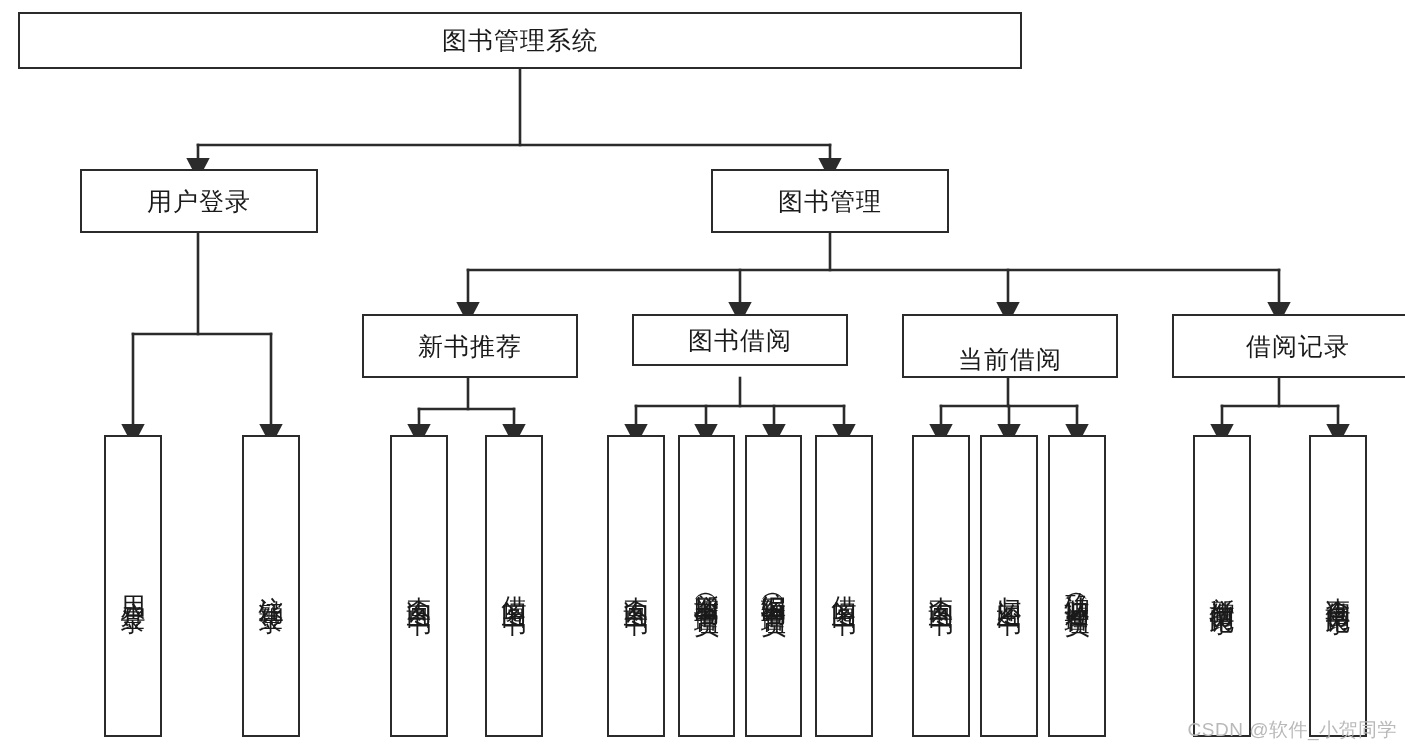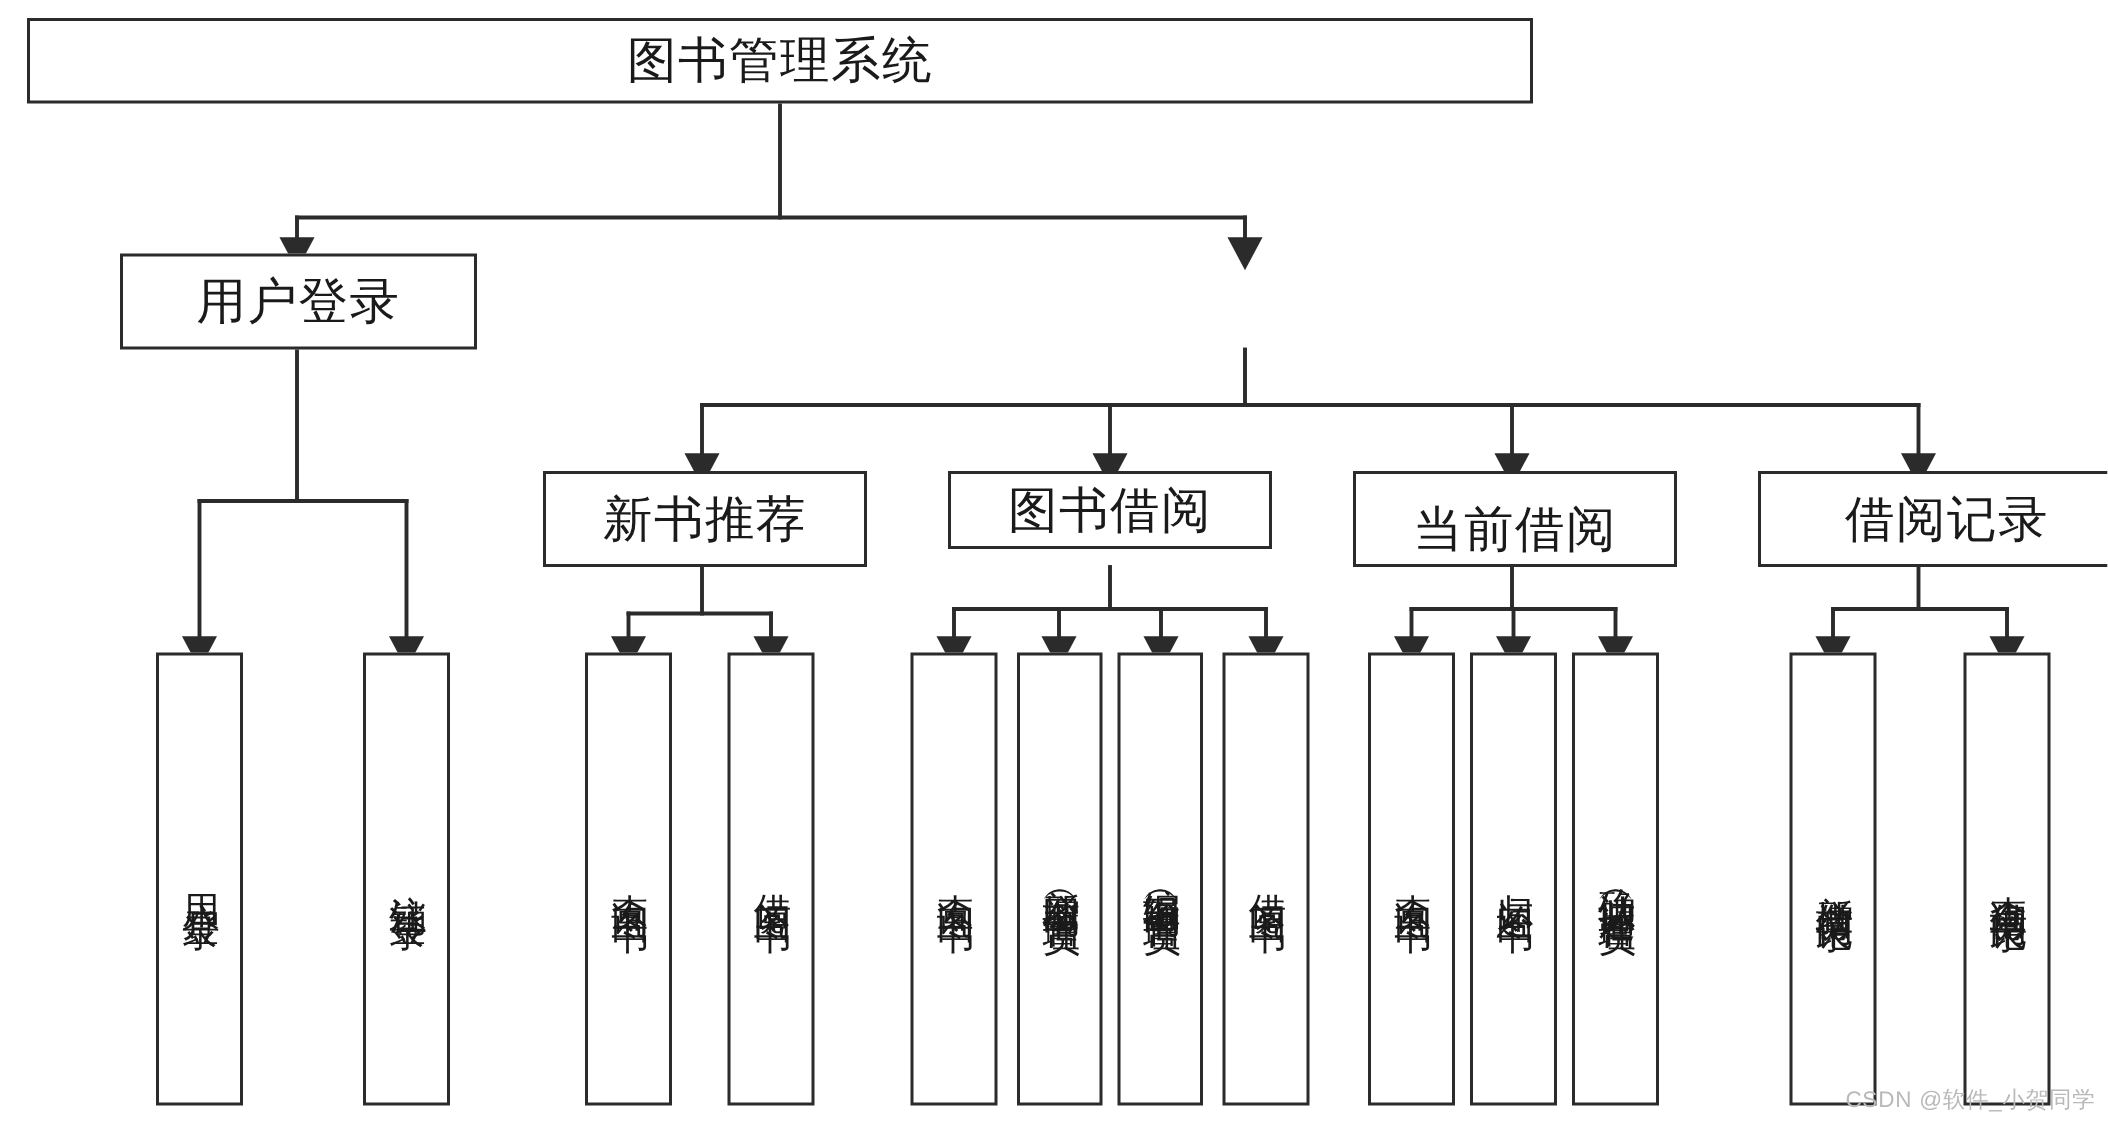--- a/index.html
+++ b/index.html
@@ -31,21 +31,21 @@
     border: 2.5px solid #2b2b2b;
     background: #ffffff;
     display: flex;
     align-items: center;
     justify-content: center;
     color: #1a1a1a;
     z-index: 2;
   }
   .node.horiz {
     writing-mode: horizontal-tb;
-    font-size: 33px;
+    font-size: 25px;
     letter-spacing: 1px;
   }
   .node.vert {
     writing-mode: vertical-rl;
     text-orientation: upright;
     font-size: 25px;
     letter-spacing: 5px;
     line-height: 1;
     padding: 4px 0;
   }
@@ -53,21 +53,21 @@
     letter-spacing: 3px;
   }
   .node .label {
     display: block;
     white-space: nowrap;
   }
   #watermark {
     position: absolute;
     right: 8px;
     bottom: 4px;
-    font-size: 15px;
+    font-size: 19px;
     color: #b9b9b9;
     letter-spacing: 0.5px;
     z-index: 5;
     white-space: nowrap;
   }
 </style>
 </head>
 <body>
 
 <div id="diagram-root">
@@ -123,20 +123,23 @@
     </g>
   </svg>
 
   <div class="node horiz" style="left:18px; top:12px; width:1004px; height:57px;">
     <span class="label">图书管理系统</span>
   </div>
 
   <div class="node horiz" style="left:80px; top:169px; width:238px; height:64px;">
     <span class="label">用户登录</span>
   </div>
+  <div class="node horiz" style="left:711px; top:169px; width:238px; height:64px;">
+    <span class="label">图书管理</span>
+  </div>
 
   <div class="node horiz" style="left:362px; top:314px; width:216px; height:64px;">
     <span class="label">新书推荐</span>
   </div>
   <div class="node horiz" style="left:632px; top:314px; width:216px; height:52px;">
     <span class="label">图书借阅</span>
   </div>
   <div class="node horiz" style="left:902px; top:314px; width:216px; height:64px;align-items:flex-end;">
     <span class="label">当前借阅</span>
   </div>

